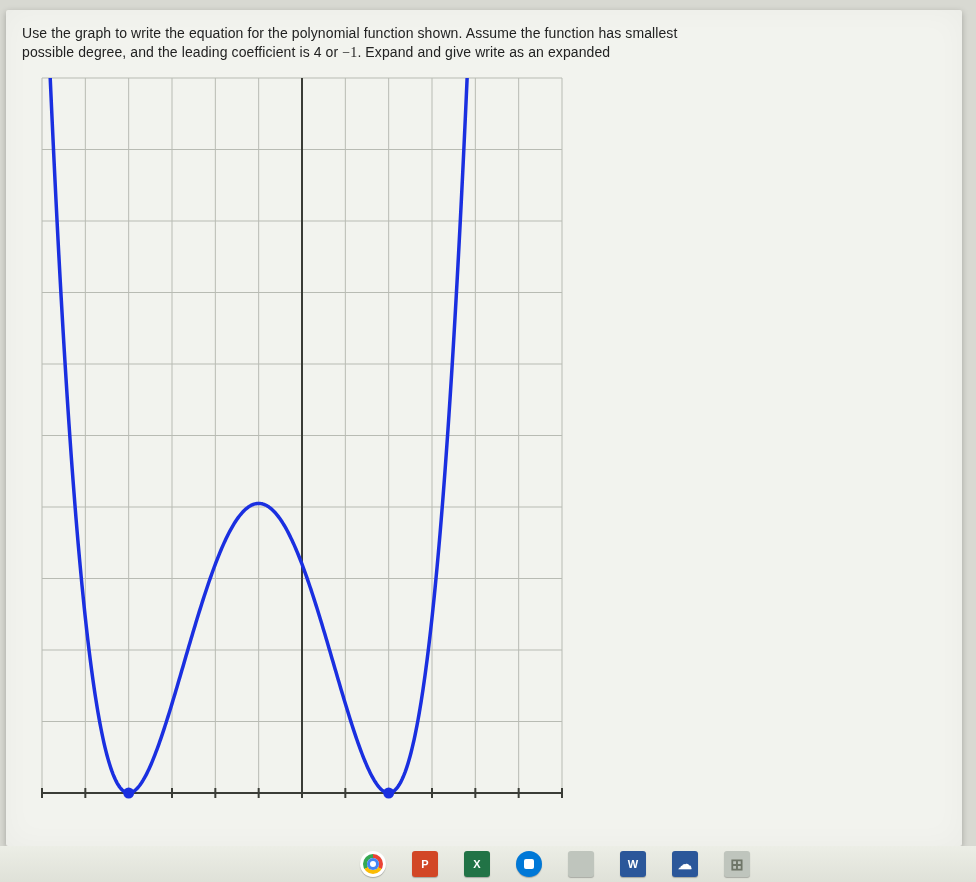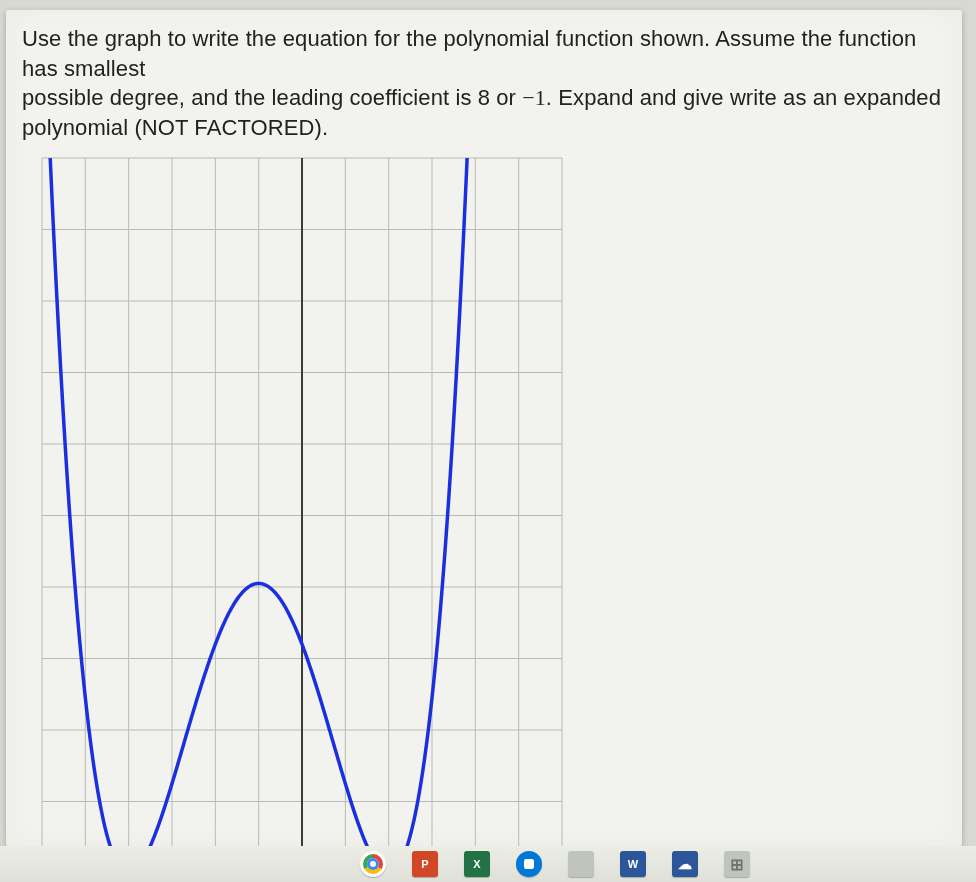--- a/index.html
+++ b/index.html
@@ -17,21 +17,21 @@
     left: 6px;
     right: 14px;
     height: 836px;
     background: #f2f3ee;
     box-shadow: 0 2px 6px rgba(0,0,0,.25), inset 0 0 30px rgba(0,0,0,.03);
     border-radius: 2px;
     padding: 14px 16px 0 16px;
     overflow: hidden;
   }
   .question {
-    font-size: 22px;
+    font-size: 14px;
     line-height: 1.35;
     color: #222;
     font-weight: 500;
     letter-spacing: .1px;
   }
   .question .minus { font-family: "Cambria Math", serif; }
   .graph-wrap {
     margin-top: 10px;
     width: 550px;
     height: 740px;
@@ -78,22 +78,21 @@
   .cloud { background:#2b579a; }
   .cloud-inner { font-size:14px; }
   .grid4 { background:#bfc5bd; color:#6f7668; font-size:16px; }
 </style>
 </head>
 <body>
 
 <div class="page">
   <div class="question">
     <span>Use the graph to write the equation for the polynomial function shown. Assume the function has smallest</span><br>
-    <span>possible degree, and the leading coefficient is 8 or </span><span class="minus">−1</span><span>. Expand and give write as an expanded</span><br>
-    <span>polynomial (NOT FACTORED).</span>
+    <span>possible degree, and the leading coefficient is 4 or </span><span class="minus">−1</span><span>. Expand and give write as an expanded</span><br>
   </div>
 
   <div class="graph-wrap">
     <svg id="chart-svg" width="550" height="740">
         <line x1="20" y1="5" x2="20" y2="720" stroke="#b8bbb3" stroke-width="1"></line>
         <line x1="63.33333333333333" y1="5" x2="63.33333333333333" y2="720" stroke="#b8bbb3" stroke-width="1"></line>
         <line x1="106.66666666666666" y1="5" x2="106.66666666666666" y2="720" stroke="#b8bbb3" stroke-width="1"></line>
         <line x1="150" y1="5" x2="150" y2="720" stroke="#b8bbb3" stroke-width="1"></line>
         <line x1="193.33333333333331" y1="5" x2="193.33333333333331" y2="720" stroke="#b8bbb3" stroke-width="1"></line>
         <line x1="236.66666666666669" y1="5" x2="236.66666666666669" y2="720" stroke="#b8bbb3" stroke-width="1"></line>

